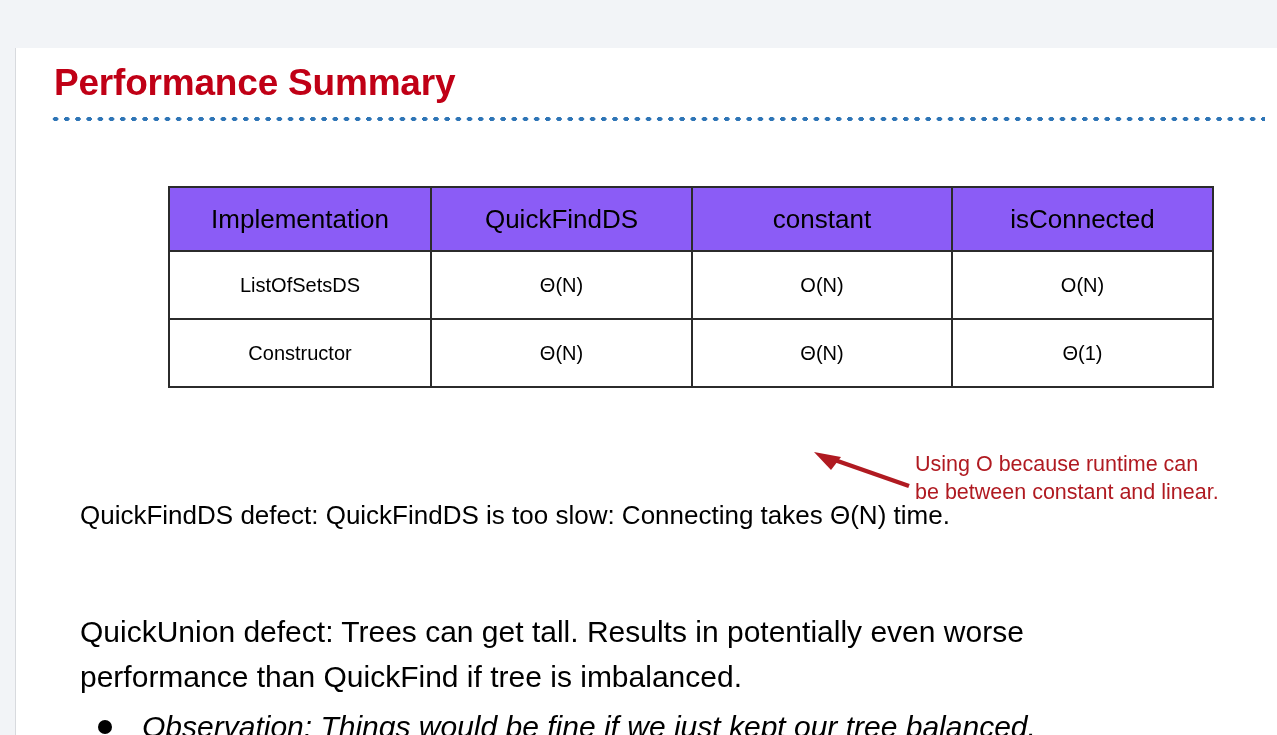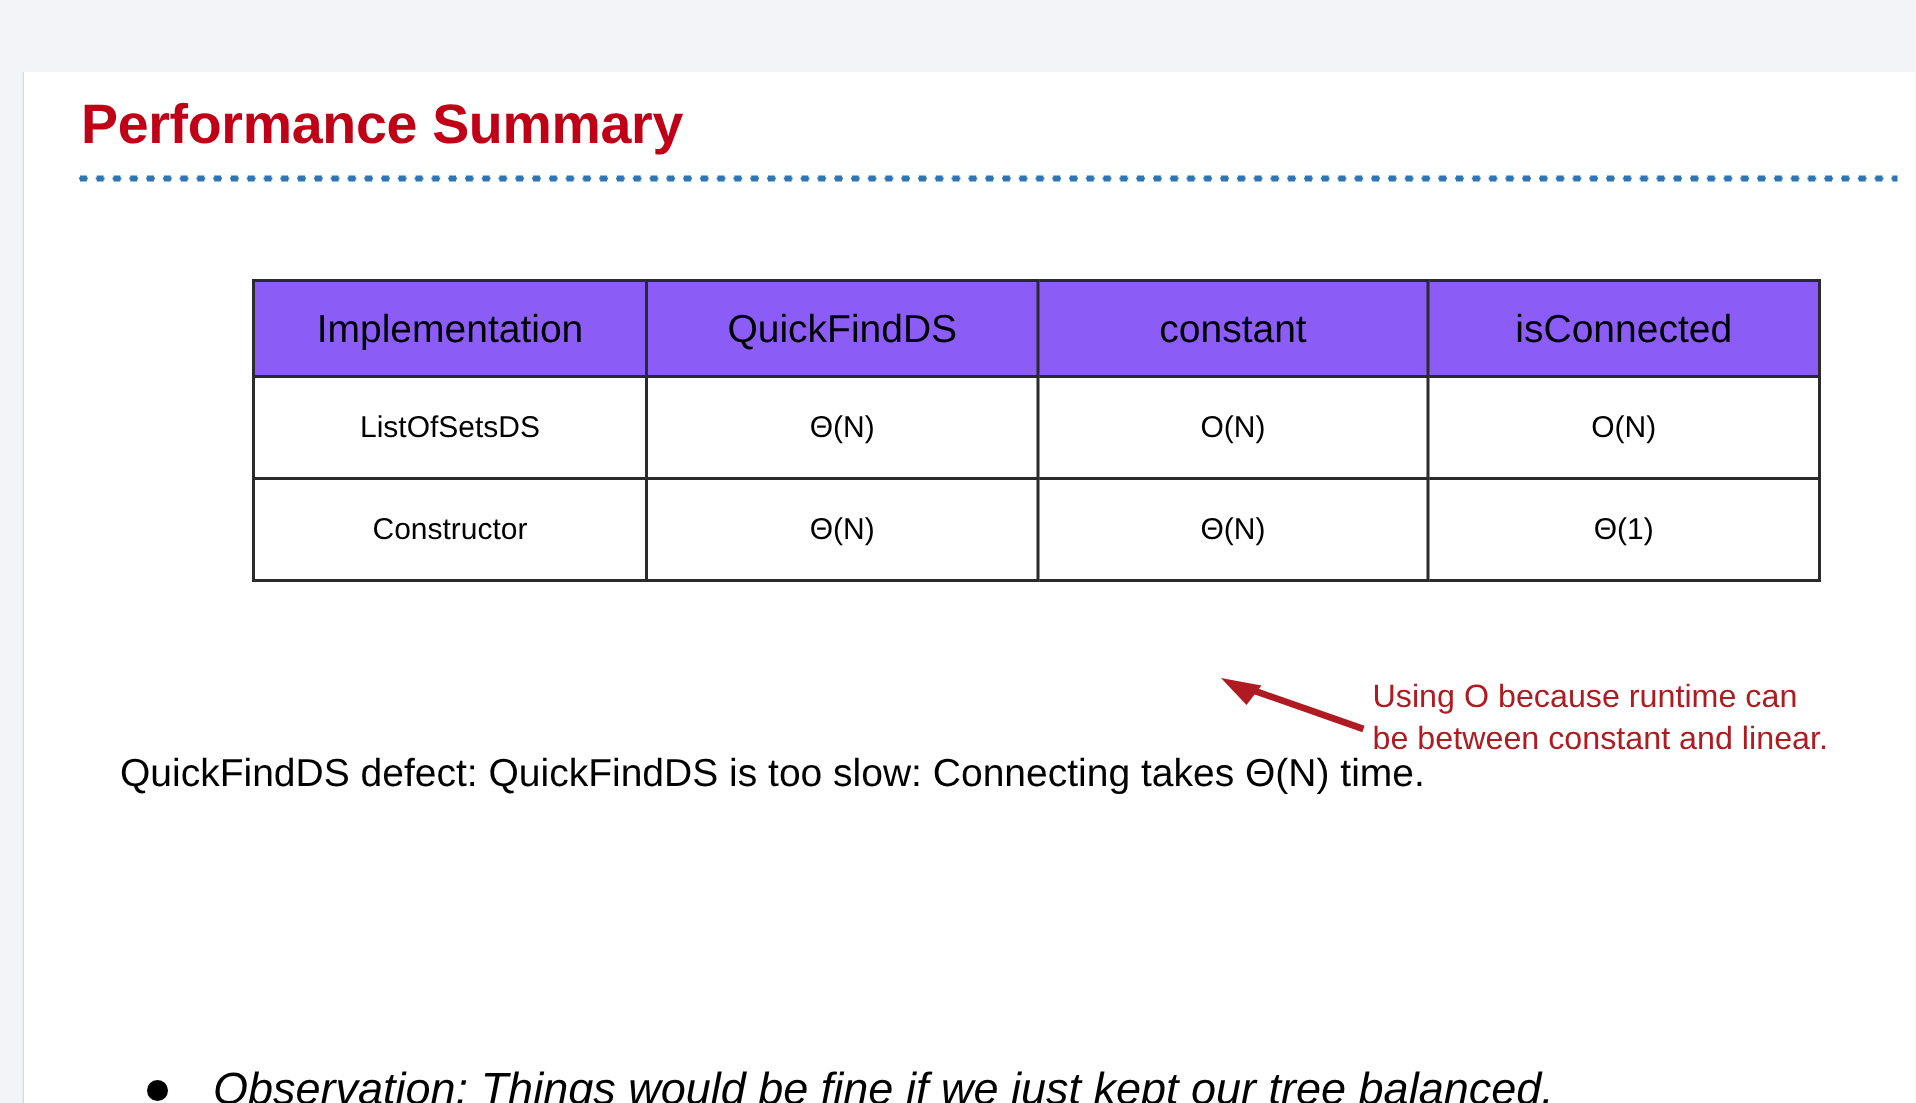--- a/index.html
+++ b/index.html
@@ -216,20 +216,21 @@
       <polygon points="3,6 30,11 20,24" fill="#b01a21"></polygon>
     </svg>
 
     <div class="annotation">
       <div>Using O because runtime can</div>
       <div>be between constant and linear.</div>
     </div>
 
     <div id="line-quickfind" class="body-line">QuickFindDS defect: QuickFindDS is too slow: Connecting takes Θ(N) time.</div>
 
+    <div id="para-quickunion">QuickUnion defect: Trees can get tall. Results in potentially even worse performance than QuickFind if tree is imbalanced.</div>
 
     <div class="bullet-row">
       <span class="bullet-dot"></span>
       <span class="bullet-text">Observation: Things would be fine if we just kept our tree balanced.</span>
     </div>
 
   </div>
 </div>
 
 </body></html>

